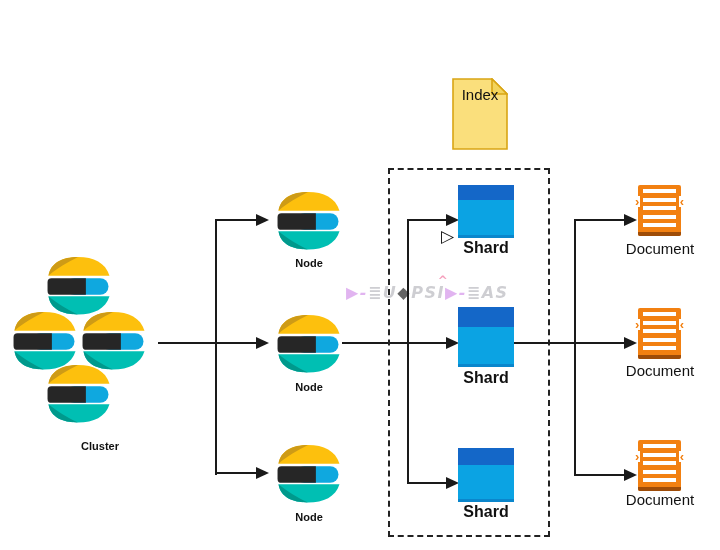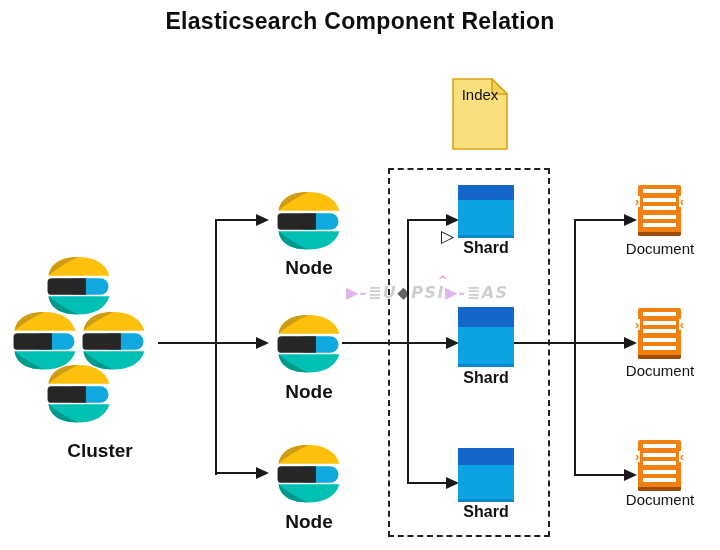--- a/index.html
+++ b/index.html
@@ -8,21 +8,21 @@
     font-family:"Liberation Sans","DejaVu Sans",sans-serif; overflow:hidden;
   }
   .title {
     position:absolute; left:0; right:0; top:8px; margin:0;
     text-align:center; font-size:23px; font-weight:600; letter-spacing:.3px; color:#0d0d0d;
   }
   
   .es { position:absolute; width:66px; height:58px; }
   
   .lbl { position:absolute; text-align:center; color:#111; }
-  .lbl.bold { font-weight:700; font-size:19px; }
+  .lbl.bold { font-weight:700; font-size:11px; }
   .lbl.reg15 { font-weight:400; font-size:15px; }
   .lbl.reg16 { font-weight:700; font-size:16px; }
   
   .hline, .vline { position:absolute; background:var(--line_black); }
   .hline { height:2px; }
   .vline { width:2px; }
   .ah {
     position:absolute; width:0; height:0;
     border-top:6px solid transparent; border-bottom:6px solid transparent;
     border-left:13px solid var(--line_black);
@@ -72,21 +72,20 @@
         <path d="M2,19 C4,6 16,0 32,0 C48,0 60,6 64,19 Z" fill="var(--es_yellow)"></path>
         <path d="M2,19 C4,6 16,0 32,0 C22,5 10,12 2,19 Z" fill="var(--es_yellow_dark)"></path>
         <rect x="20" y="21.5" width="43" height="17" rx="8.5" fill="var(--es_blue)"></rect>
         <path d="M5,21.5 L40,21.5 L40,38.5 L5,38.5 Q1,38.5 1,34.5 L1,25.5 Q1,21.5 5,21.5 Z" fill="var(--es_black)"></path>
         <path d="M2,40 C4,53 16,58.5 32,58.5 C48,58.5 60,53 64,40 Z" fill="var(--es_teal)"></path>
         <path d="M2,40 C4,53 16,58.5 32,58.5 C22,54 10,47 2,40 Z" fill="var(--es_teal_dark)"></path>
       </g>
     </defs>
   </svg>
 
-  <h1 class="title">Elasticsearch Component Relation</h1>
 
   <div class="watermark">
     <span class="wm-purple">▶‑</span><span class="wm-gray">≣U</span><span class="wm-dark">◆</span><span class="wm-psi"><span>PSI</span><span class="wm-caret">^</span></span><span class="wm-purple">▶‑</span><span class="wm-gray">≣AS</span>
   </div>
 
   <div>
     <svg class="es" style="left:46px;top:257px" viewBox="0 0 66 59">
         <use href="#eslogo"></use>
       </svg>
     <svg class="es" style="left:12px;top:312px" viewBox="0 0 66 59">

